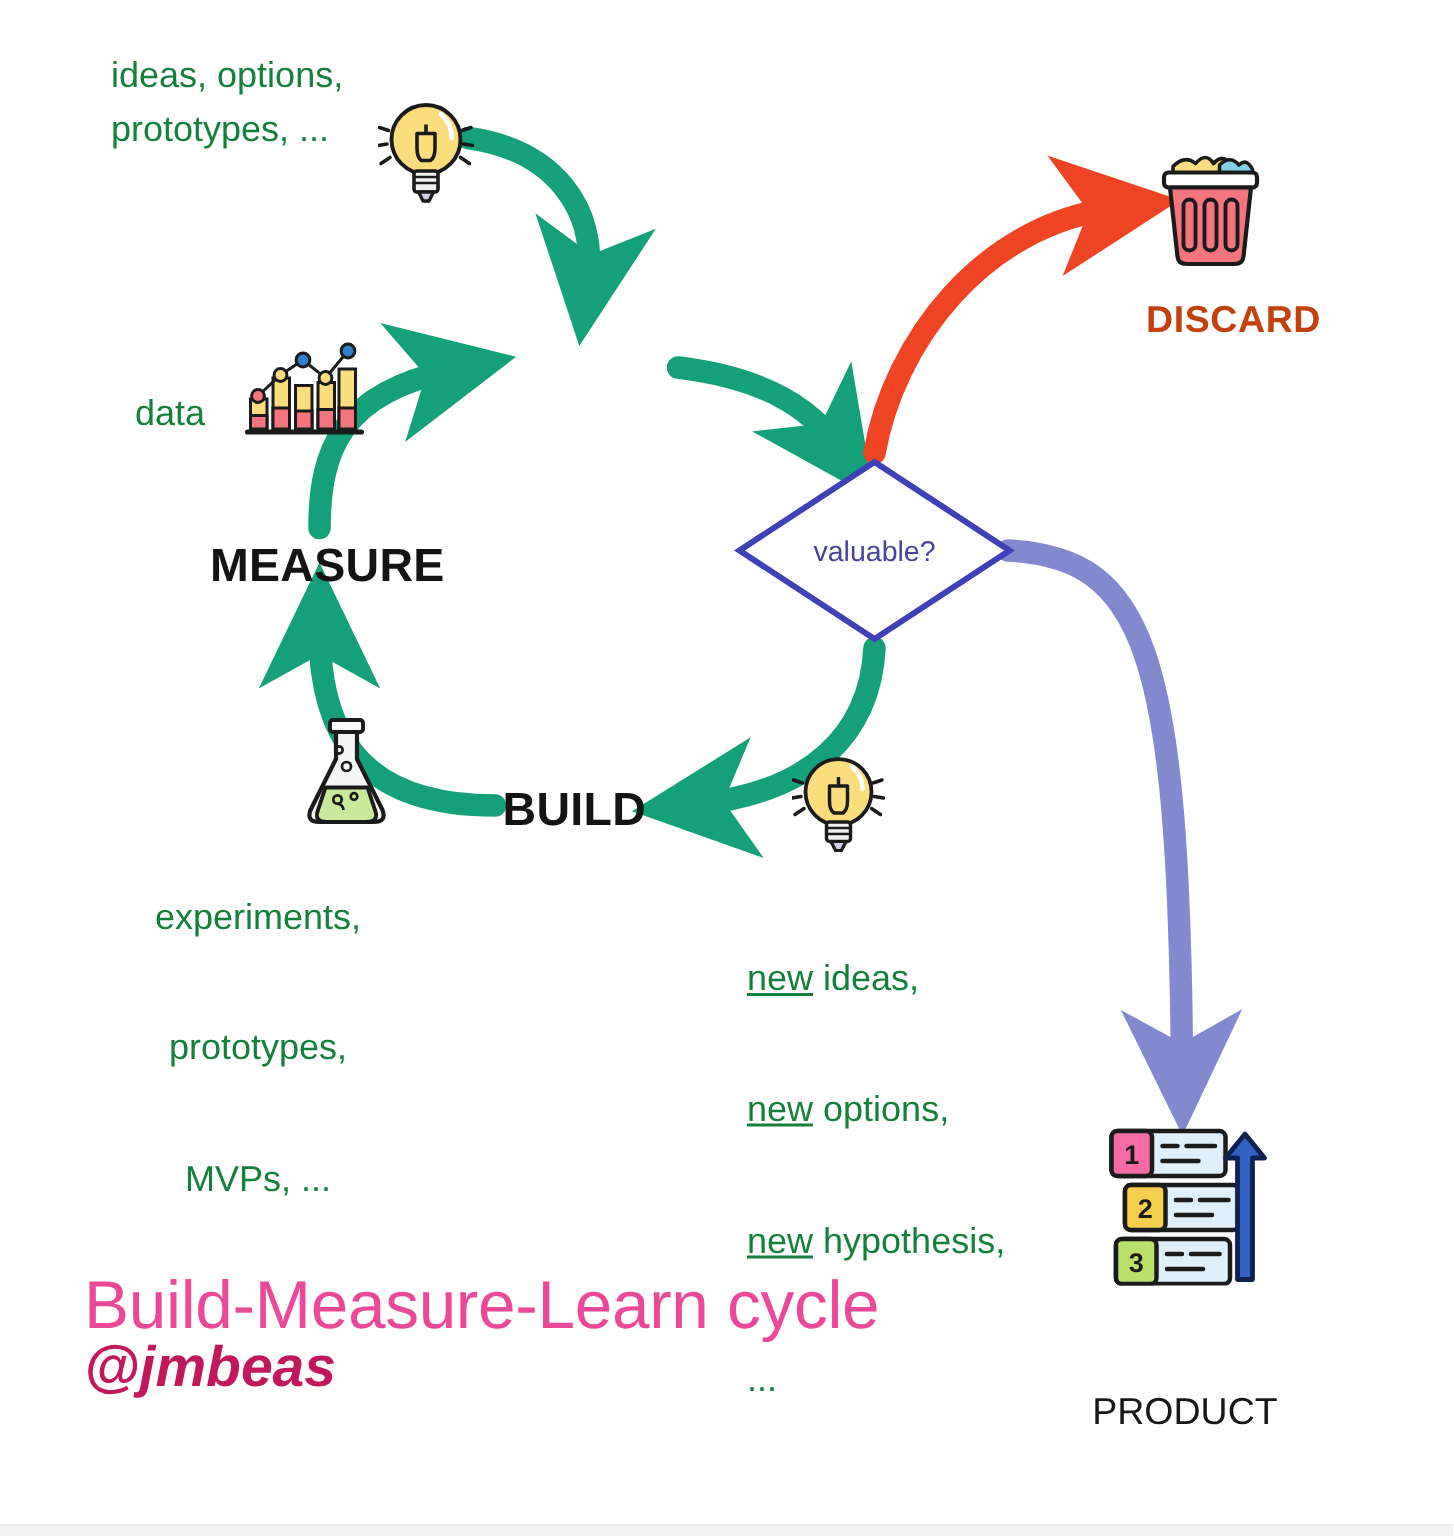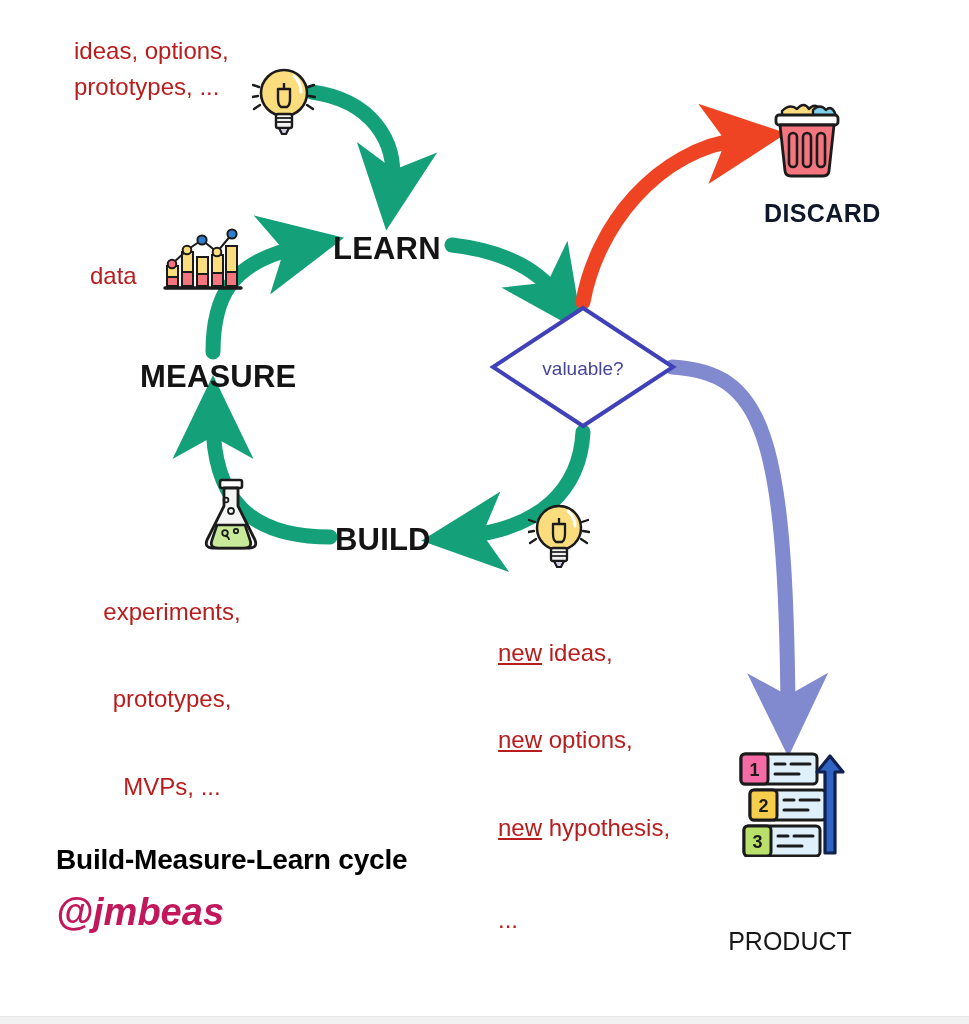--- a/index.html
+++ b/index.html
@@ -17,56 +17,56 @@
     overflow: hidden;
   }
   #canvas-svg {
     position: absolute;
     top: 0; left: 0;
     width: 969px;
     height: 1024px;
   }
   .lbl {
     position: absolute;
-    color: #0f172a;
+    color: #c2410c;
     white-space: pre;
     line-height: 1.22;
   }
   .node-label {
     font-weight: bold;
     font-size: 31px;
     letter-spacing: 0.2px;
     color: #141414;
   }
   .note {
     font-size: 24px;
-    color: #b91c1c;
+    color: #15803d;
   }
   .note-center { text-align: center; }
   .diamond-text {
     font-size: 19px;
     color: #45459a;
     text-align: center;
     width: 190px;
   }
   .discard-label {
     font-weight: bold;
     font-size: 25px;
     letter-spacing: 0.4px;
   }
   .backlog-label {
     font-size: 25px;
     text-align: center;
     line-height: 1.24;
     color: #171717;
   }
   .title {
-    font-weight: bold;
-    font-size: 28px;
-    color: #000000;
+    font-weight: normal;
+    font-size: 45px;
+    color: #ec4899;
     letter-spacing: -0.2px;
   }
   .handle {
     font-style: italic;
     font-weight: bold;
     font-size: 38px;
     color: #c2185b;
   }
   .u { text-decoration: underline; text-underline-offset: 2px; }
   .icon-box { position: absolute; }
@@ -240,21 +240,20 @@
     <svg viewBox="0 0 32 105" width="32" height="105">
       <path d="M16,4 L29,20 H21 V101 H11 V20 H3 Z" fill="#2f63c4" stroke="#10214f" stroke-width="3.2" stroke-linejoin="round"></path>
     </svg>
   </div>
 
   <div class="lbl note" style="left:74px; top:36px;"><span>ideas, options,</span></div>
   <div class="lbl note" style="left:74px; top:72px;"><span>prototypes, ...</span></div>
 
   <div class="lbl note" style="left:90px; top:261px;"><span>data</span></div>
 
-  <div class="lbl node-label" style="left:333px; top:230px;"><span>LEARN</span></div>
 
   <div class="lbl node-label" style="left:140px; top:358px;"><span>MEASURE</span></div>
 
   <div class="lbl node-label" style="left:335px; top:521px;"><span>BUILD</span></div>
 
   <div class="lbl diamond-text" style="left:488px; top:357px;"><span>valuable?</span></div>
 
   <div class="lbl discard-label" style="left:764px; top:198px;"><span>DISCARD</span></div>
 
   <div class="lbl note" style="left:498px; top:579px;">

